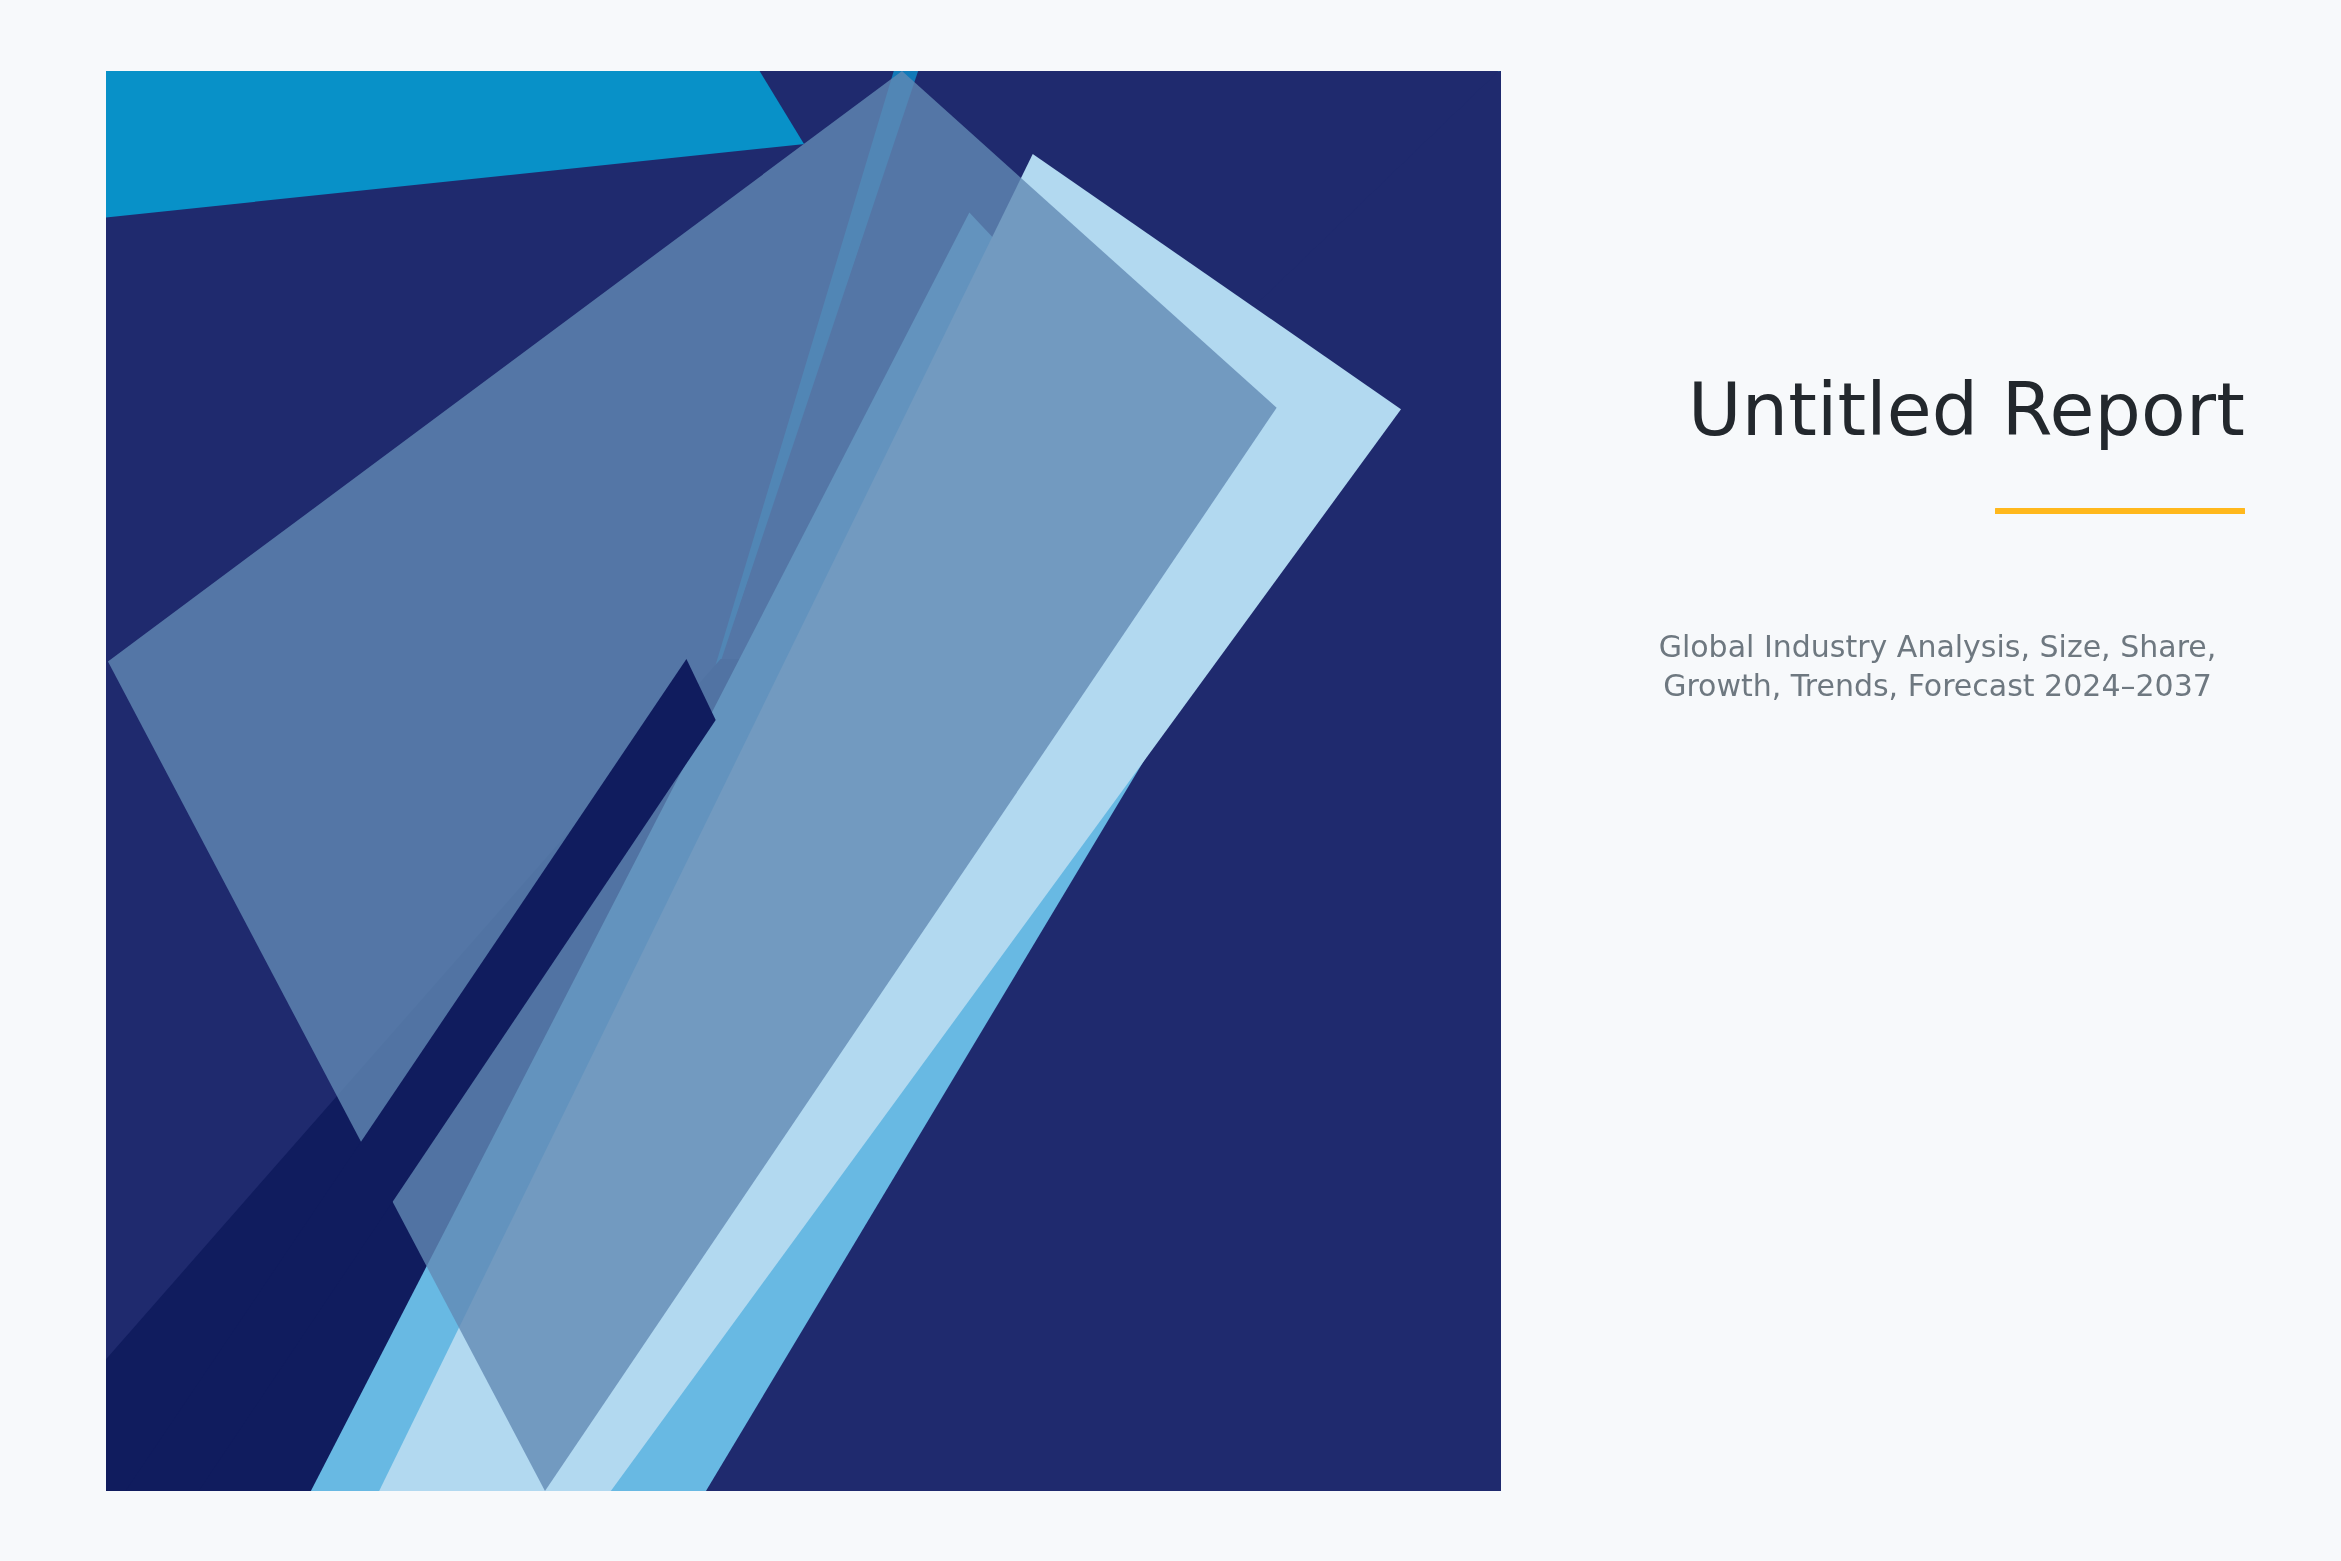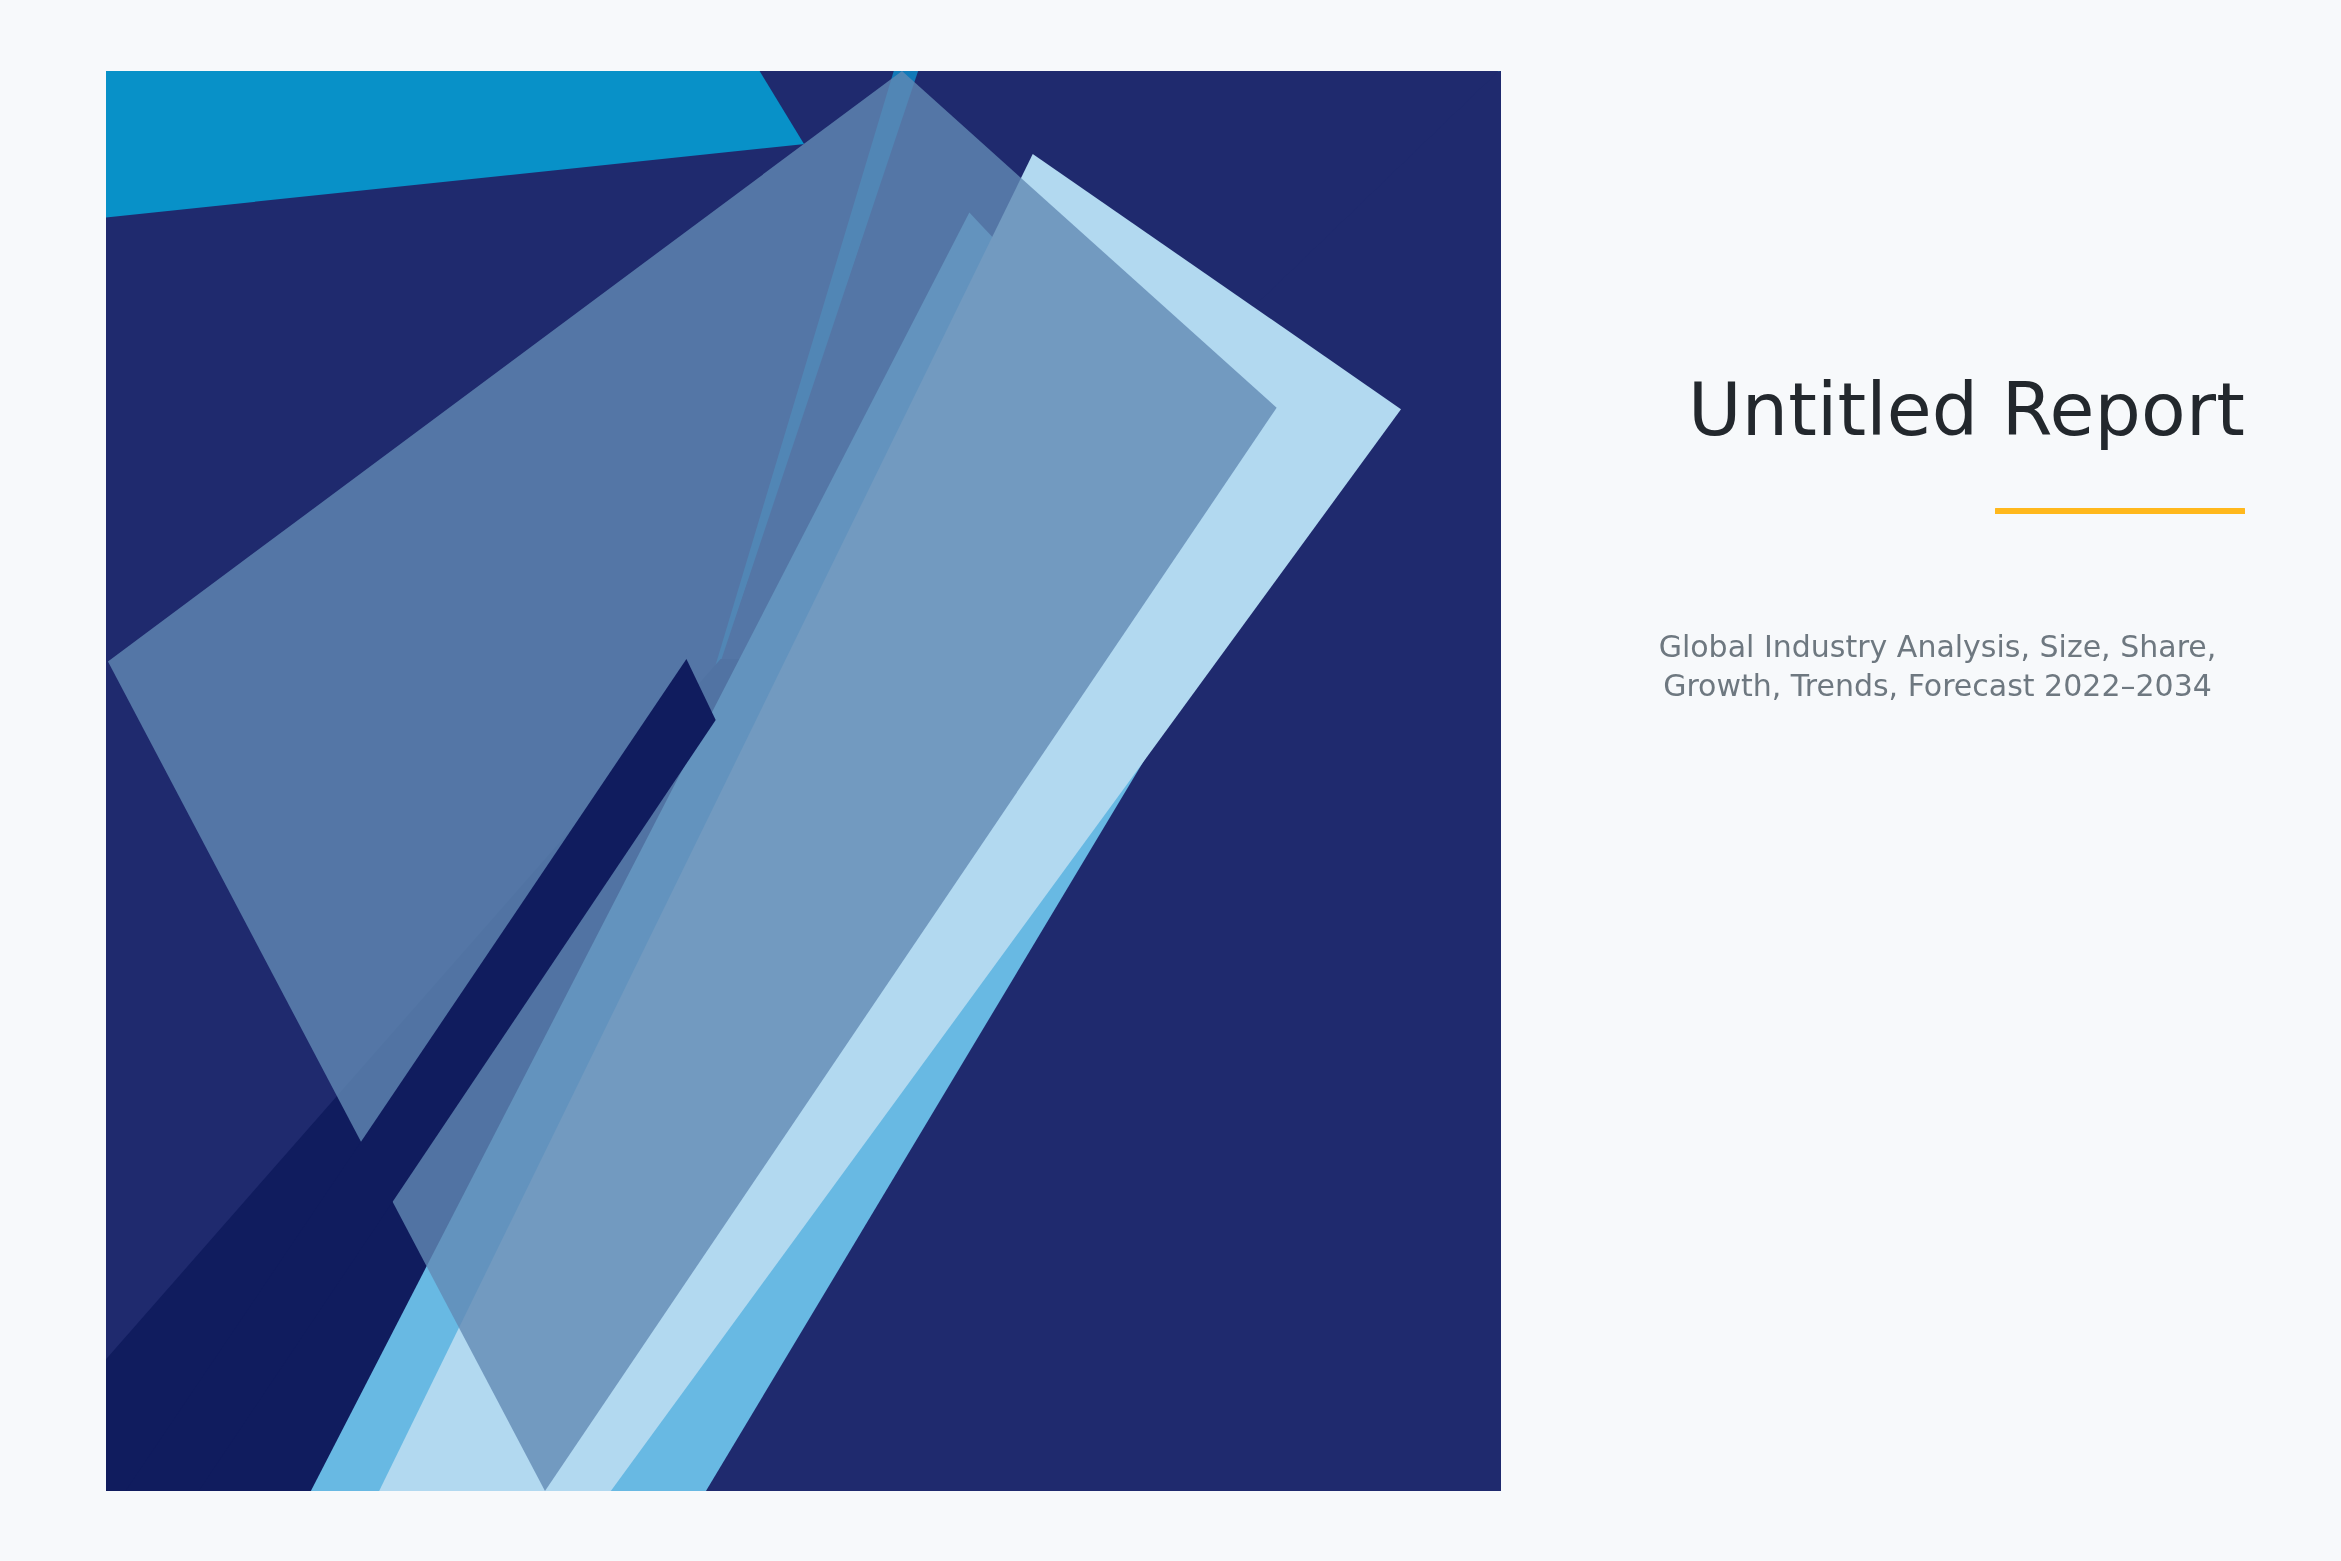--- a/index.html
+++ b/index.html
@@ -113,18 +113,18 @@
       </g>
     </svg>
   </div>
 
   <div id="title-block">
 
     <h1 id="report-title">Untitled Report</h1>
 
     <div id="title-rule"></div>
 
-    <p id="report-subtitle">Global Industry Analysis, Size, Share, Growth, Trends, Forecast 2022–2034</p>
+    <p id="report-subtitle">Global Industry Analysis, Size, Share, Growth, Trends, Forecast 2024–2037</p>
 
   </div>
 
 </div>
 
 
 </body></html>

